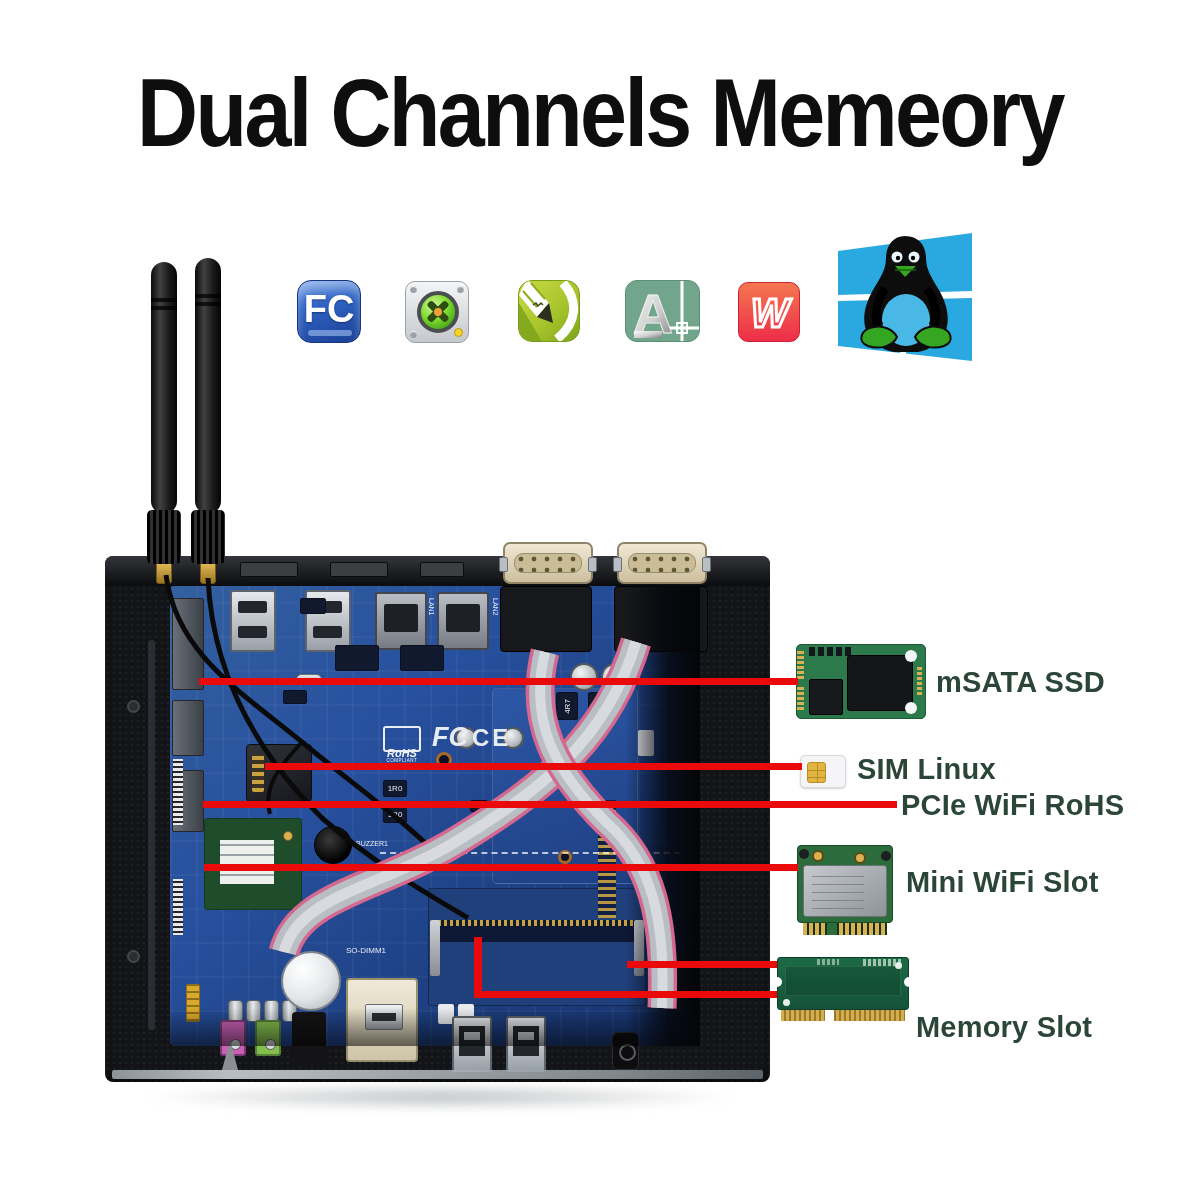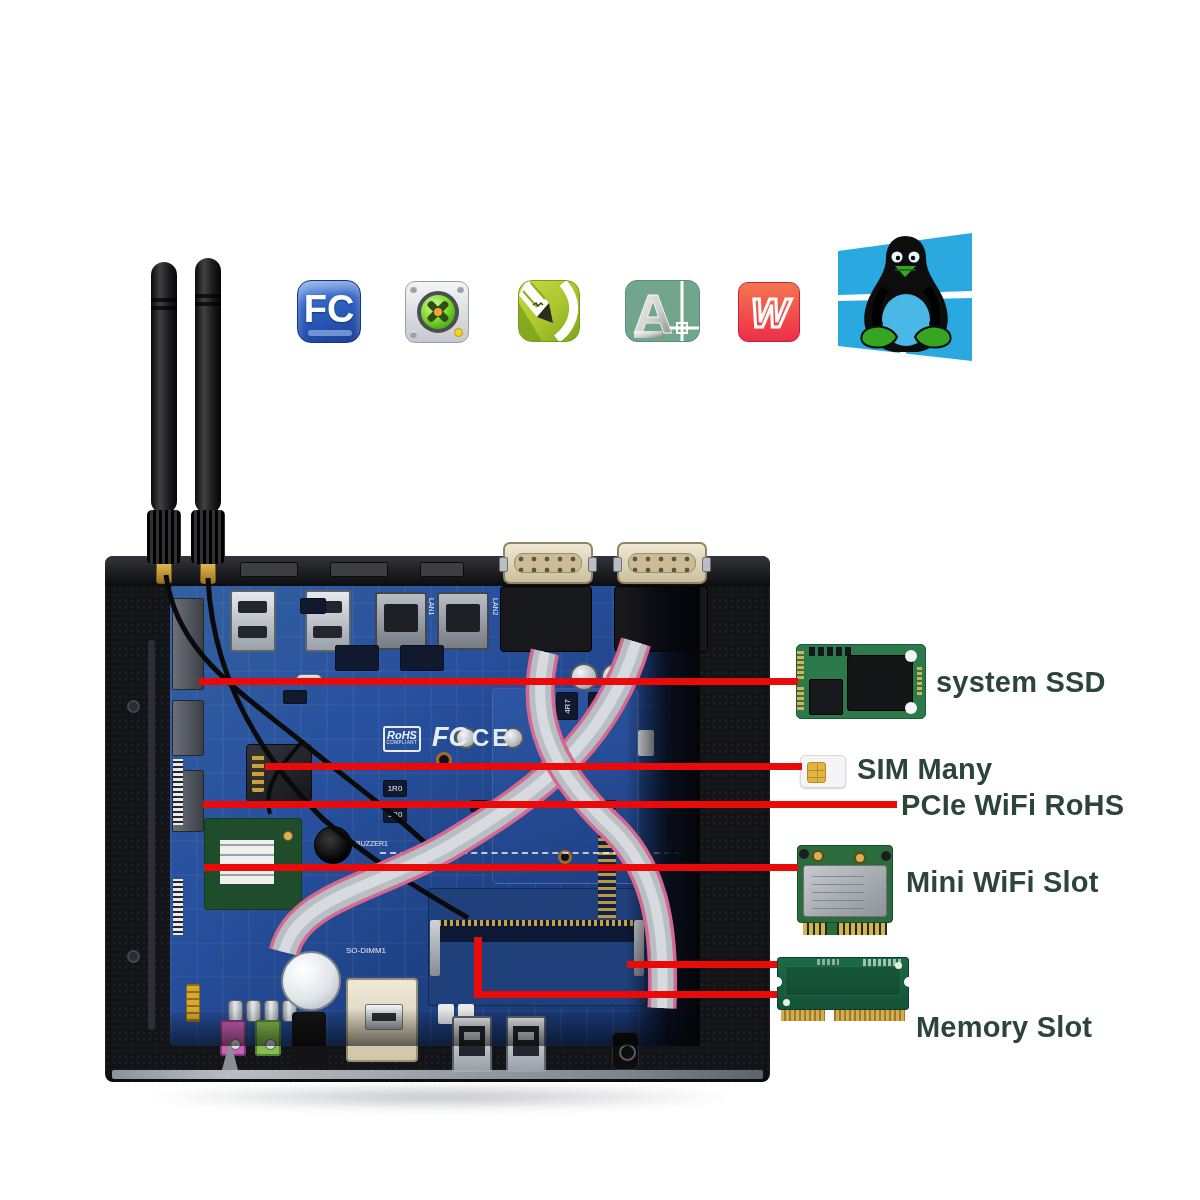--- a/index.html
+++ b/index.html
@@ -146,20 +146,23 @@
         background:repeating-linear-gradient(90deg,#d4ad4f 0 3px,#9c7a2b 3px 5px);}
   .gdot{position:absolute;border-radius:50%;}
   .callout-label{position:absolute;z-index:30;font-size:29px;font-weight:600;color:#2b4639;letter-spacing:.2px;white-space:nowrap;}
   svg{display:block;}
 </style>
 </head>
 <body>
 
 <div class="stage">
 
+  <div class="title-wrap">
+    <div class="title">Dual Channels Memeory</div>
+  </div>
 
   <div class="logo logo-fc">
     <div class="fc-txt">FC</div>
     <div class="fc-sub"></div>
   </div>
   <div class="logo logo-cam">
     <div class="cscrew" style="left:4px;top:4px;"></div>
     <div class="cscrew" style="right:4px;top:4px;"></div>
     <div class="cscrew" style="left:4px;bottom:4px;"></div>
     <div class="cam-ring">
@@ -297,21 +300,21 @@
     <div class="abs chip" style="left:383px;top:780px;width:24px;height:17px;">
         <span>1R0</span>
       </div>
     <div class="abs chip" style="left:383px;top:806px;width:24px;height:17px;">
         <span>1R0</span>
       </div>
     <div class="abs crystal" style="left:296px;top:674px;width:26px;height:11px;"></div>
     <div class="abs" style="left:638px;top:730px;width:16px;height:26px;background:#e8eaec;border-radius:2px;z-index:6;"></div>
 
     <div class="abs rohs" style="left:383px;top:726px;width:38px;height:26px;">
-      <div style="font-size:11px;font-weight:bold;font-style:italic;margin-top:2px;">RoHS</div>
+      <div style="font-size:11px;font-weight:bold;font-style:italic;margin-top:20px;">RoHS</div>
       <div style="font-size:4.5px;letter-spacing:.5px;">COMPLIANT</div>
     </div>
     <div class="abs btext" style="left:432px;top:722px;font-size:27px;font-weight:800;font-style:italic;">FC</div>
     <div class="abs btext" style="left:472px;top:724px;font-size:24px;font-weight:600;letter-spacing:3px;">CE</div>
 
     <div class="abs screwhole" style="left:436px;top:752px;width:16px;height:16px;"></div>
     <div class="abs screwhole" style="left:556px;top:752px;width:16px;height:16px;"></div>
     <div class="abs screwhole" style="left:436px;top:848px;width:14px;height:14px;"></div>
     <div class="abs screwhole" style="left:558px;top:850px;width:14px;height:14px;"></div>
     <div class="abs dash" style="left:380px;top:852px;width:300px;"></div>
@@ -418,19 +421,19 @@
       <div class="abs" style="left:86px;top:2px;width:38px;height:7px;background:repeating-linear-gradient(90deg,#cfe3cf 0 3px,transparent 3px 5px);opacity:.75;"></div>
       <div class="abs" style="left:40px;top:2px;width:22px;height:6px;background:repeating-linear-gradient(90deg,#cfe3cf 0 3px,transparent 3px 5px);opacity:.6;"></div>
       <div class="abs gdot" style="left:6px;top:42px;width:7px;height:7px;background:#e8efe8;"></div>
       <div class="abs gdot" style="left:118px;top:5px;width:7px;height:7px;background:#e8efe8;"></div>
       <div class="abs gdot" style="left:-5px;top:20px;width:10px;height:10px;background:#ffffff;"></div>
       <div class="abs gdot" style="left:127px;top:20px;width:10px;height:10px;background:#ffffff;"></div>
       <div class="mem-gold"></div>
       <div class="abs" style="left:48px;top:53px;width:9px;height:12px;background:#ffffff;"></div>
     </div>
 
-    <div class="callout-label" style="left:936px;top:666px;">system SSD</div>
-    <div class="callout-label" style="left:857px;top:753px;">SIM Many</div>
+    <div class="callout-label" style="left:936px;top:666px;">mSATA SSD</div>
+    <div class="callout-label" style="left:857px;top:753px;">SIM Linux</div>
     <div class="callout-label" style="left:901px;top:789px;">PCIe WiFi RoHS</div>
     <div class="callout-label" style="left:906px;top:866px;">Mini WiFi Slot</div>
     <div class="callout-label" style="left:916px;top:1011px;">Memory Slot</div>
   </div>
 </div>
 
 </body></html>

